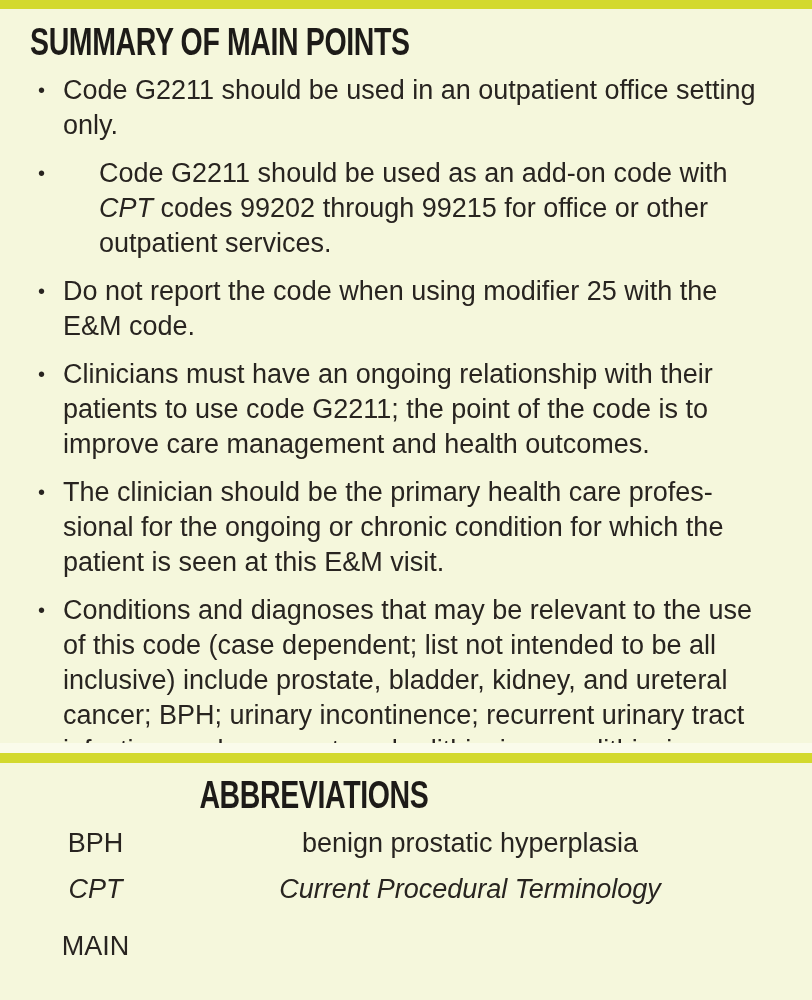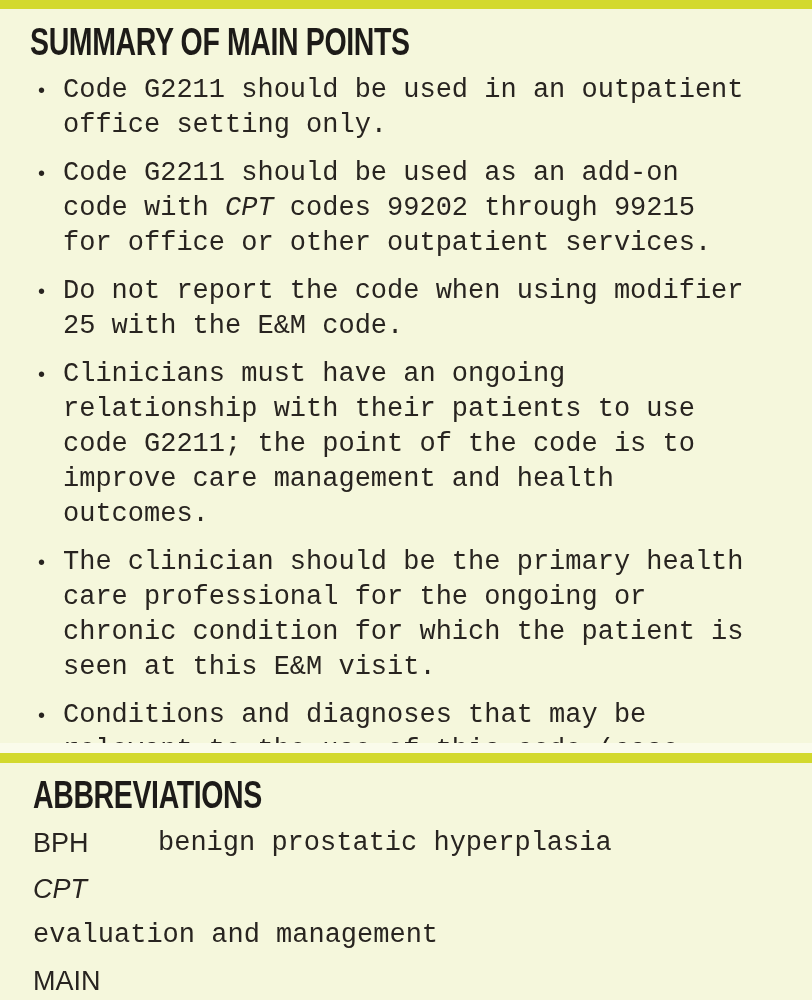--- a/index.html
+++ b/index.html
@@ -18,21 +18,21 @@
     height: 10px; flex: 0 0 10px;
     background: var(--bar, #d3d92e);
   }
   .rule-bar.top { height: 9px; flex: 0 0 9px; }
   .section-gap {
     height: 10px; flex: 0 0 10px;
     background: var(--gap, #fafbeb);
   }
   .box { background: var(--cream, #f5f7dc); overflow: hidden; }
   .box.summary { height: 743px; flex: 0 0 743px; }
-  .box.abbr { flex: 1 1 auto; }
+  .box.abbr { flex: 1 1 auto; text-align: center; }
   .box-inner { padding: 0 16px 0 30px; }
   .box-title {
     font-weight: bold;
     font-size: 38px;
     line-height: 38px;
     letter-spacing: -0.5px;
     color: var(--ink-heavy, #1d1b18);
     transform: scaleX(0.75);
     transform-origin: 0 50%;
     white-space: nowrap;
@@ -53,36 +53,36 @@
   }
   .bullet-dot {
     flex: 0 0 33px;
     width: 33px;
     padding-left: 8px;
     box-sizing: border-box;
     font-size: 20px;
     line-height: 35px;
     color: var(--ink, #282420);
   }
-  .bullet-text { width: 705px; font-family: Liberation Mono, monospace; }
-  .bullet-list li:nth-child(2) .bullet-text { width: 660px; }
+  .bullet-text { width: 705px; }
+  .bullet-list li:nth-child(2) .bullet-text { width: 660px; margin-left: 36px; }
   .italic { font-style: italic; }
   .abbr-inner { padding: 0 30px 0 33px; }
   .abbr-title { margin-top: 13px; }
   .abbr-rows { margin-top: 12px; }
   .abbr-row {
     display: flex;
     align-items: flex-start;
     font-size: 27px;
     line-height: 35px;
     margin-bottom: 11px;
     color: var(--ink, #282420);
   }
   .abbr-term { flex: 0 0 125px; width: 125px; }
-  .abbr-def { flex: 1 1 auto; font-family: Liberation Mono, monospace; }
+  .abbr-def { flex: 1 1 auto; }
 </style>
 </head>
 <body>
 
 <div class="page">
 
   <section class="box summary">
     <div class="rule-bar top"></div>
     <div class="box-inner">
       <h1 class="box-title">SUMMARY OF MAIN POINTS</h1>
@@ -127,24 +127,24 @@
     <div class="abbr-inner">
       <h1 class="box-title abbr-title">ABBREVIATIONS</h1>
       <div class="abbr-rows" id="abbr-rows">
   <div class="abbr-row">
     <span class="abbr-term">BPH</span>
     <span class="abbr-def">benign prostatic hyperplasia</span>
   </div>
 
   <div class="abbr-row">
     <span class="abbr-term italic">CPT</span>
+    <span class="abbr-def italic">Current Procedural Terminology</span>
   </div>
 
   <div class="abbr-row">
-    <span class="abbr-def">evaluation and management</span>
   </div>
 
   <div class="abbr-row">
     <span class="abbr-term">MAIN</span>
   </div>
 </div>
     </div>
   </section>
 
 </div>

